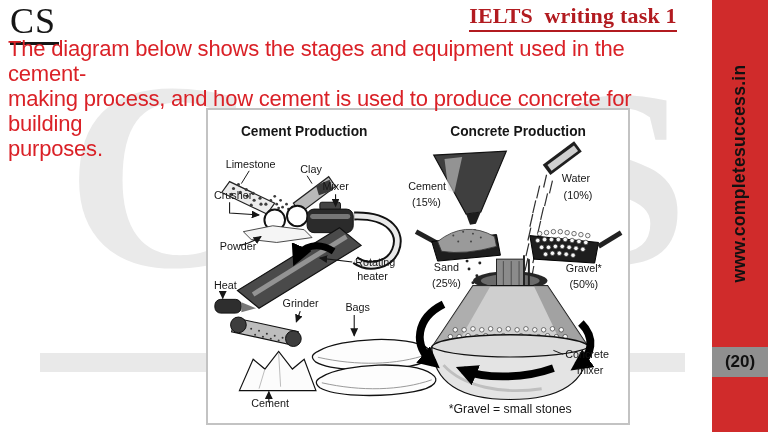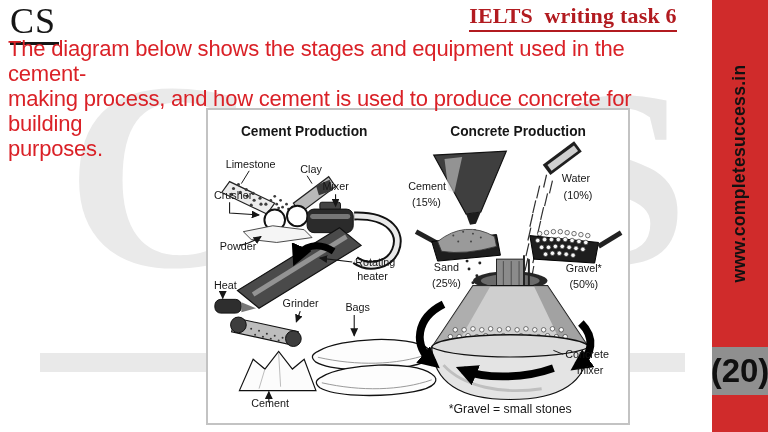--- a/index.html
+++ b/index.html
@@ -30,34 +30,34 @@
   svg text{font-family:"Liberation Sans",sans-serif;fill:#161616;}
   .tt{font-size:14px;font-weight:bold;}
   .lb{font-size:11px;}
   .fn{font-size:12.5px;}
   
   .sidebar{position:absolute;z-index:3;left:712px;top:0;width:56px;height:432px;background:#d02b2b;}
   .vwrap{position:absolute;left:0;top:0;width:56px;height:347px;
          display:flex;align-items:center;justify-content:center;}
   .vtext{transform:rotate(-90deg);white-space:nowrap;font-weight:bold;font-size:17.5px;color:#111;
          letter-spacing:0.3px;}
-  .badge{position:absolute;left:0;top:347px;width:56px;height:48px;background:#8f8f8f;
+  .badge{position:absolute;left:0;top:347px;width:56px;height:30px;background:#8f8f8f;
          display:flex;align-items:center;justify-content:center;
-         font-weight:bold;font-size:33px;color:#101010;}
+         font-weight:bold;font-size:17px;color:#101010;}
 </style>
 </head>
 <body>
 
 <span class="wm wm-c">C</span>
 <span class="wm wm-s">S</span>
 <div class="wm-bar"></div>
 
 <div class="logo">CS</div>
 <div class="title-wrap">
-  <span class="title">IELTS  writing task 6</span>
+  <span class="title">IELTS  writing task 1</span>
 </div>
 <div class="prompt">
   <div>The diagram below shows the stages and equipment used in the cement-</div>
   <div>making process, and how cement is used to produce concrete for building</div>
   <div>purposes.</div>
 </div>
 
 <div class="figure">
 <svg viewBox="0 0 428 315">
   <defs>

